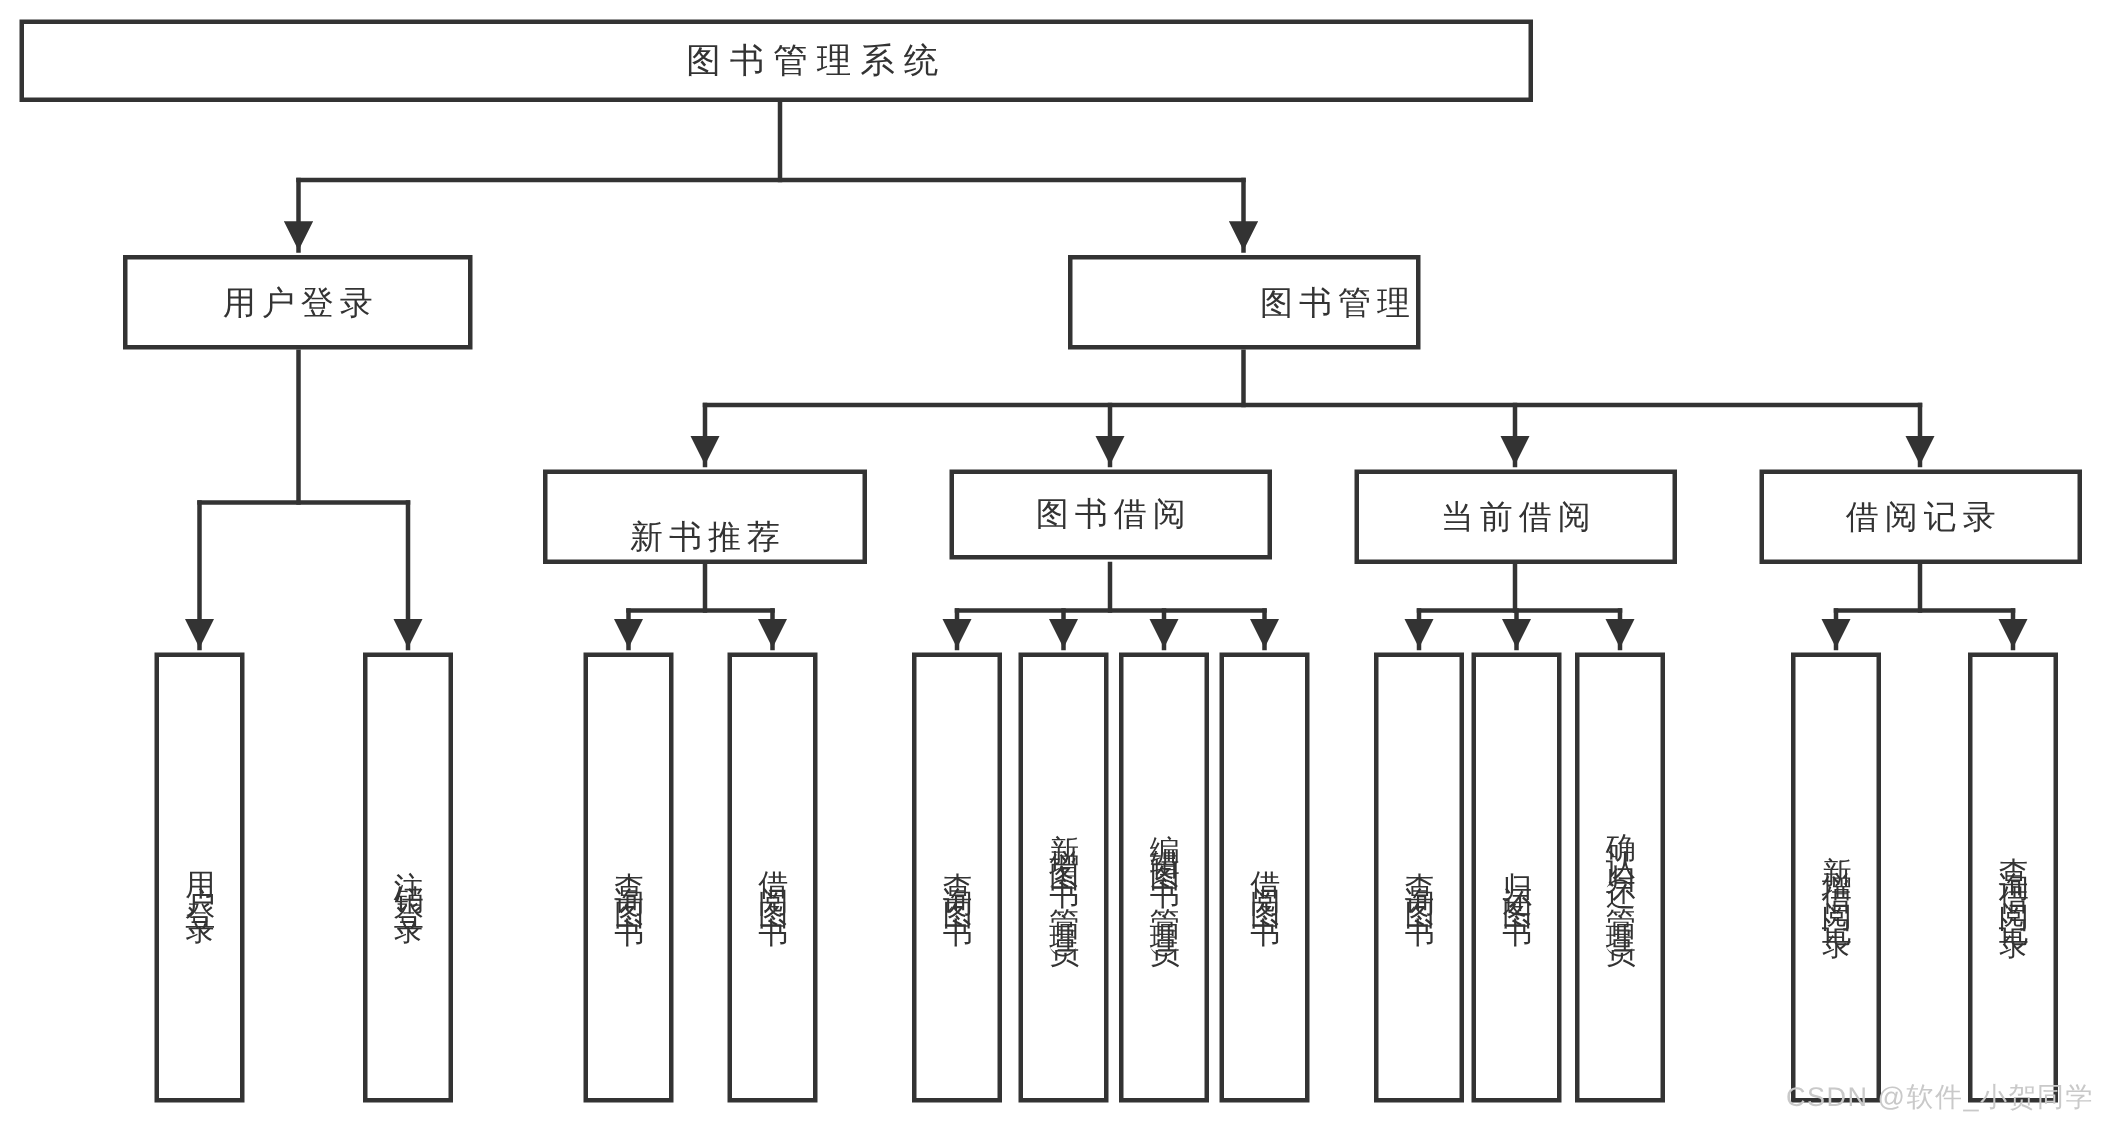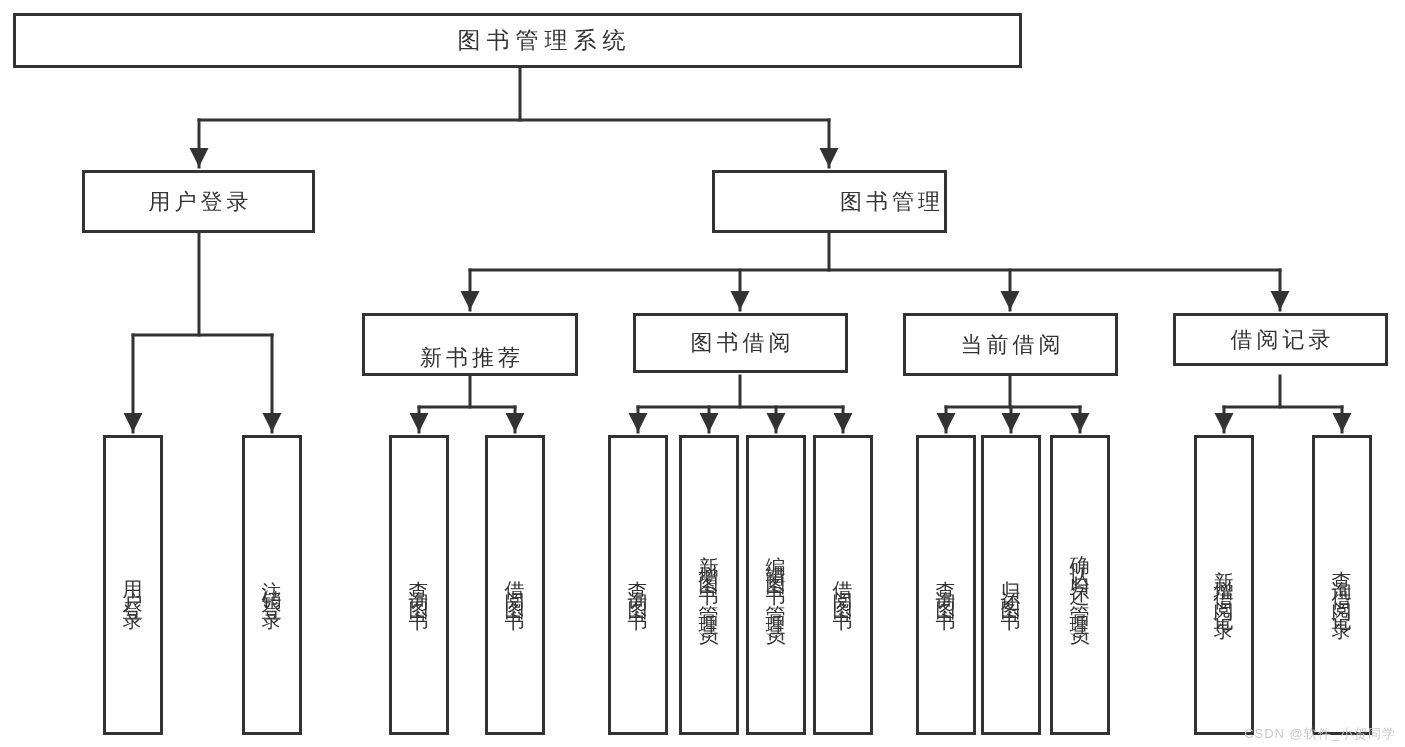--- a/index.html
+++ b/index.html
@@ -46,21 +46,21 @@
   .box.leaf span {
     writing-mode: vertical-rl;
     text-orientation: mixed;
     letter-spacing: 10px;
     line-height: 1;
   }
   .watermark {
     position: absolute;
     right: 9px;
     bottom: 4px;
-    font-size: 13px;
+    font-size: 18px;
     letter-spacing: 1px;
     color: #c9c9c9;
     z-index: 5;
     white-space: nowrap;
   }
 </style>
 </head>
 <body>
 
 <div class="canvas">
@@ -140,21 +140,21 @@
 
   <div class="box level" style="left:362px; top:313px; width:216px; height:63px;align-items:flex-end;">
     <span>新书推荐</span>
   </div>
   <div class="box level" style="left:633px; top:313px; width:215px; height:60px;">
     <span>图书借阅</span>
   </div>
   <div class="box level" style="left:903px; top:313px; width:215px; height:63px;">
     <span>当前借阅</span>
   </div>
-  <div class="box level" style="left:1173px; top:313px; width:215px; height:53px;">
+  <div class="box level" style="left:1173px; top:313px; width:215px; height:63px;">
     <span>借阅记录</span>
   </div>
 
   <div class="box leaf" style="left:103px; top:435px; width:60px; height:300px;">
     <span>用户登录</span>
   </div>
   <div class="box leaf" style="left:242px; top:435px; width:60px; height:300px;">
     <span>注销登录</span>
   </div>
 

